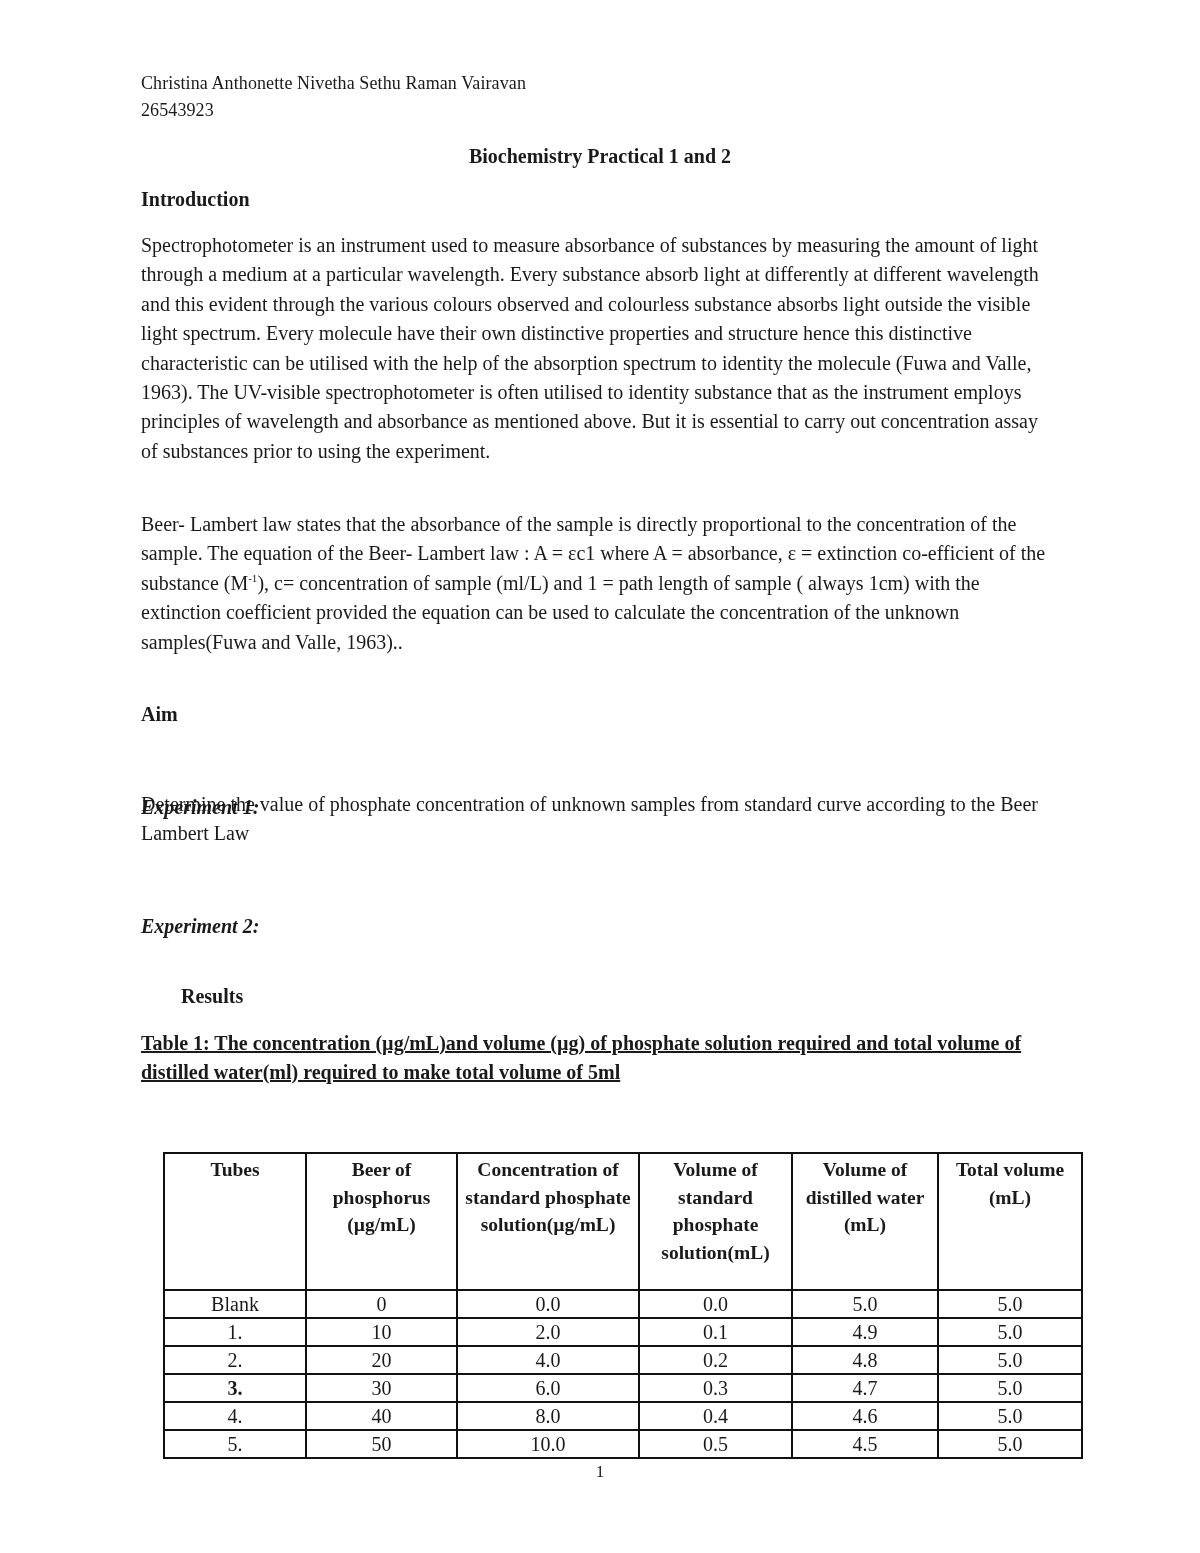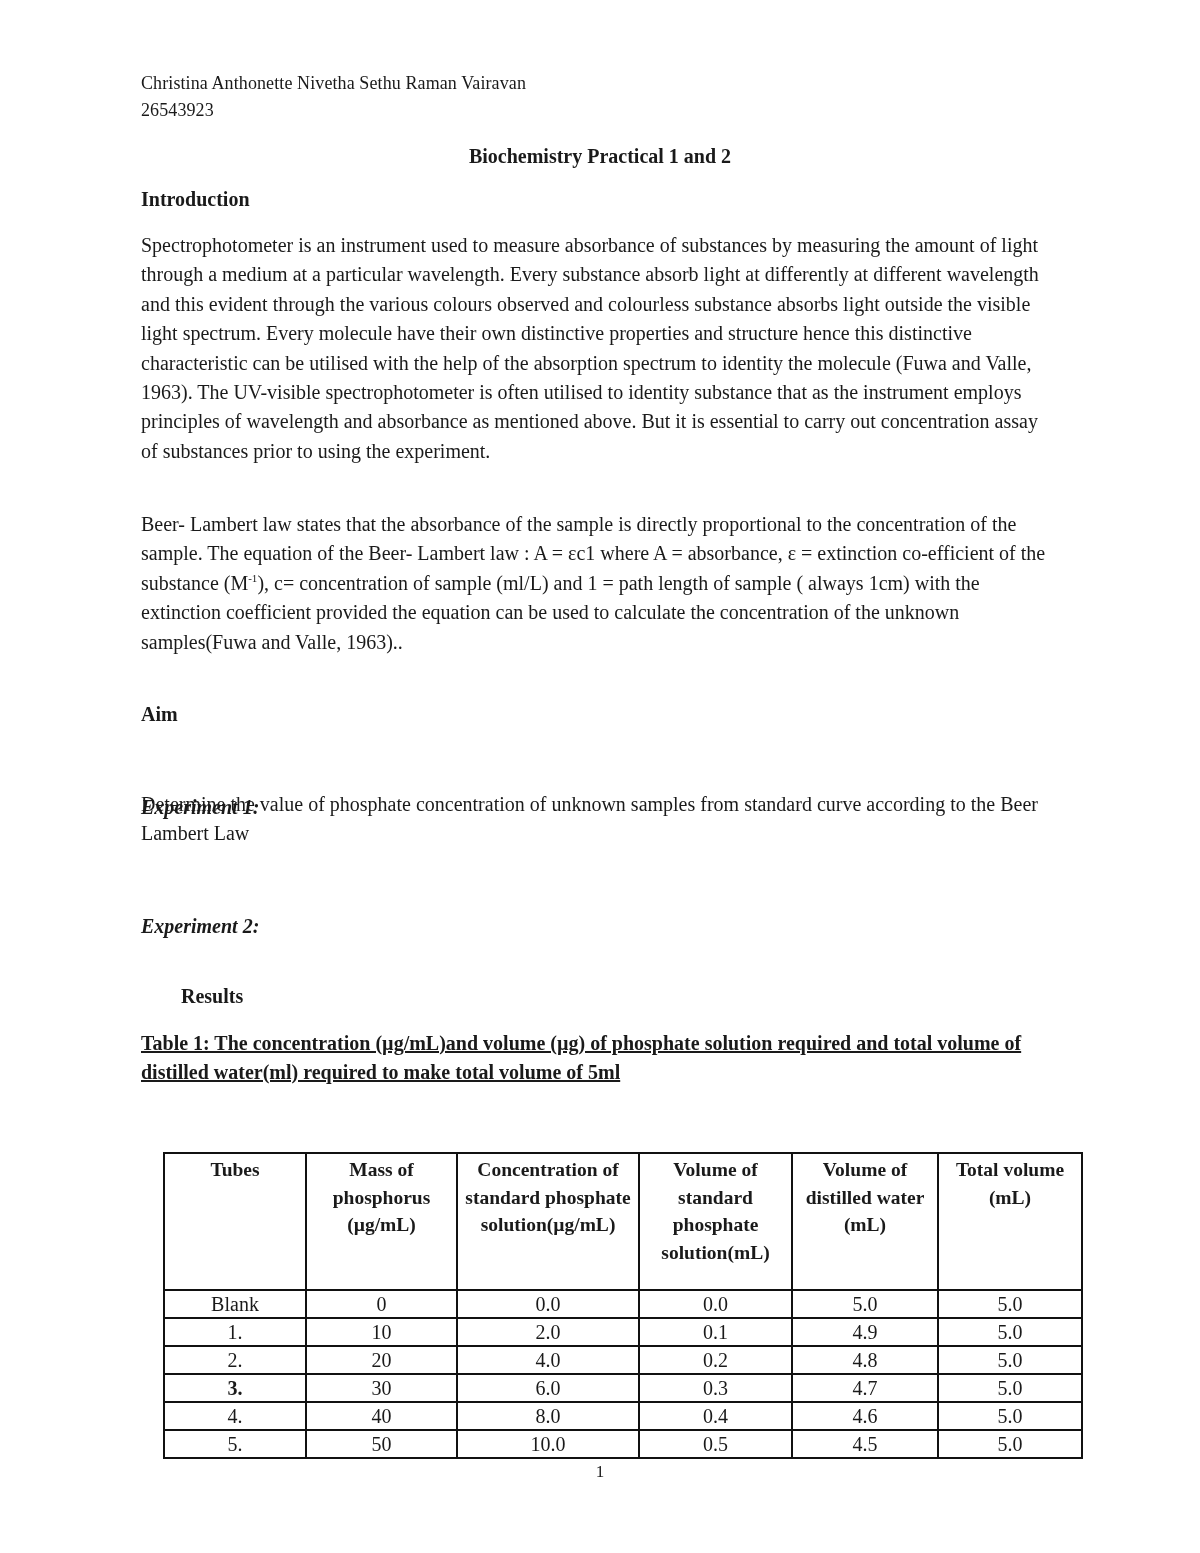--- a/index.html
+++ b/index.html
@@ -85,21 +85,21 @@
       <col style="width:142px">
       <col style="width:151px">
       <col style="width:182px">
       <col style="width:153px">
       <col style="width:146px">
       <col style="width:144px">
     </colgroup>
     <thead>
       <tr>
         <th>Tubes</th>
-        <th>Mass of phosphorus (µg/mL)</th>
+        <th>Beer of phosphorus (µg/mL)</th>
         <th>Concentration of standard phosphate solution(µg/mL)</th>
         <th>Volume of standard phosphate solution(mL)</th>
         <th>Volume of distilled water (mL)</th>
         <th>Total volume (mL)</th>
       </tr>
     </thead>
     <tbody>
       <tr>
         <td>Blank</td>
         <td>0</td>

